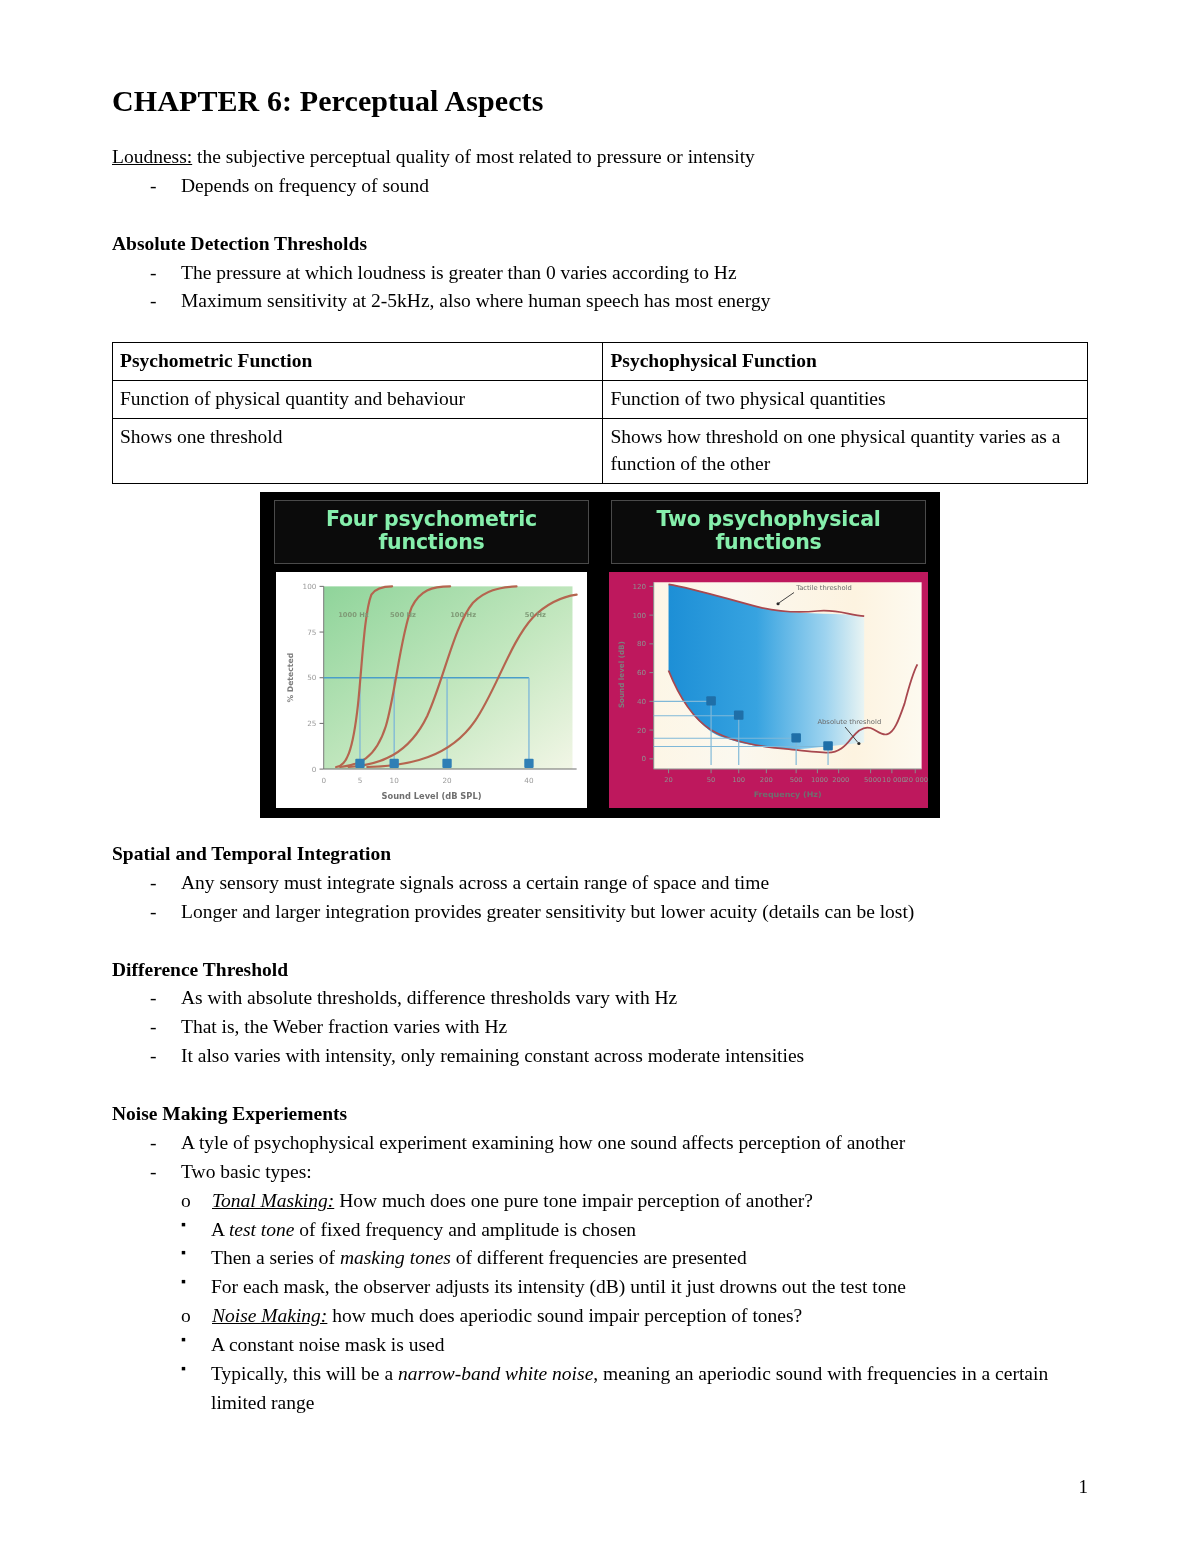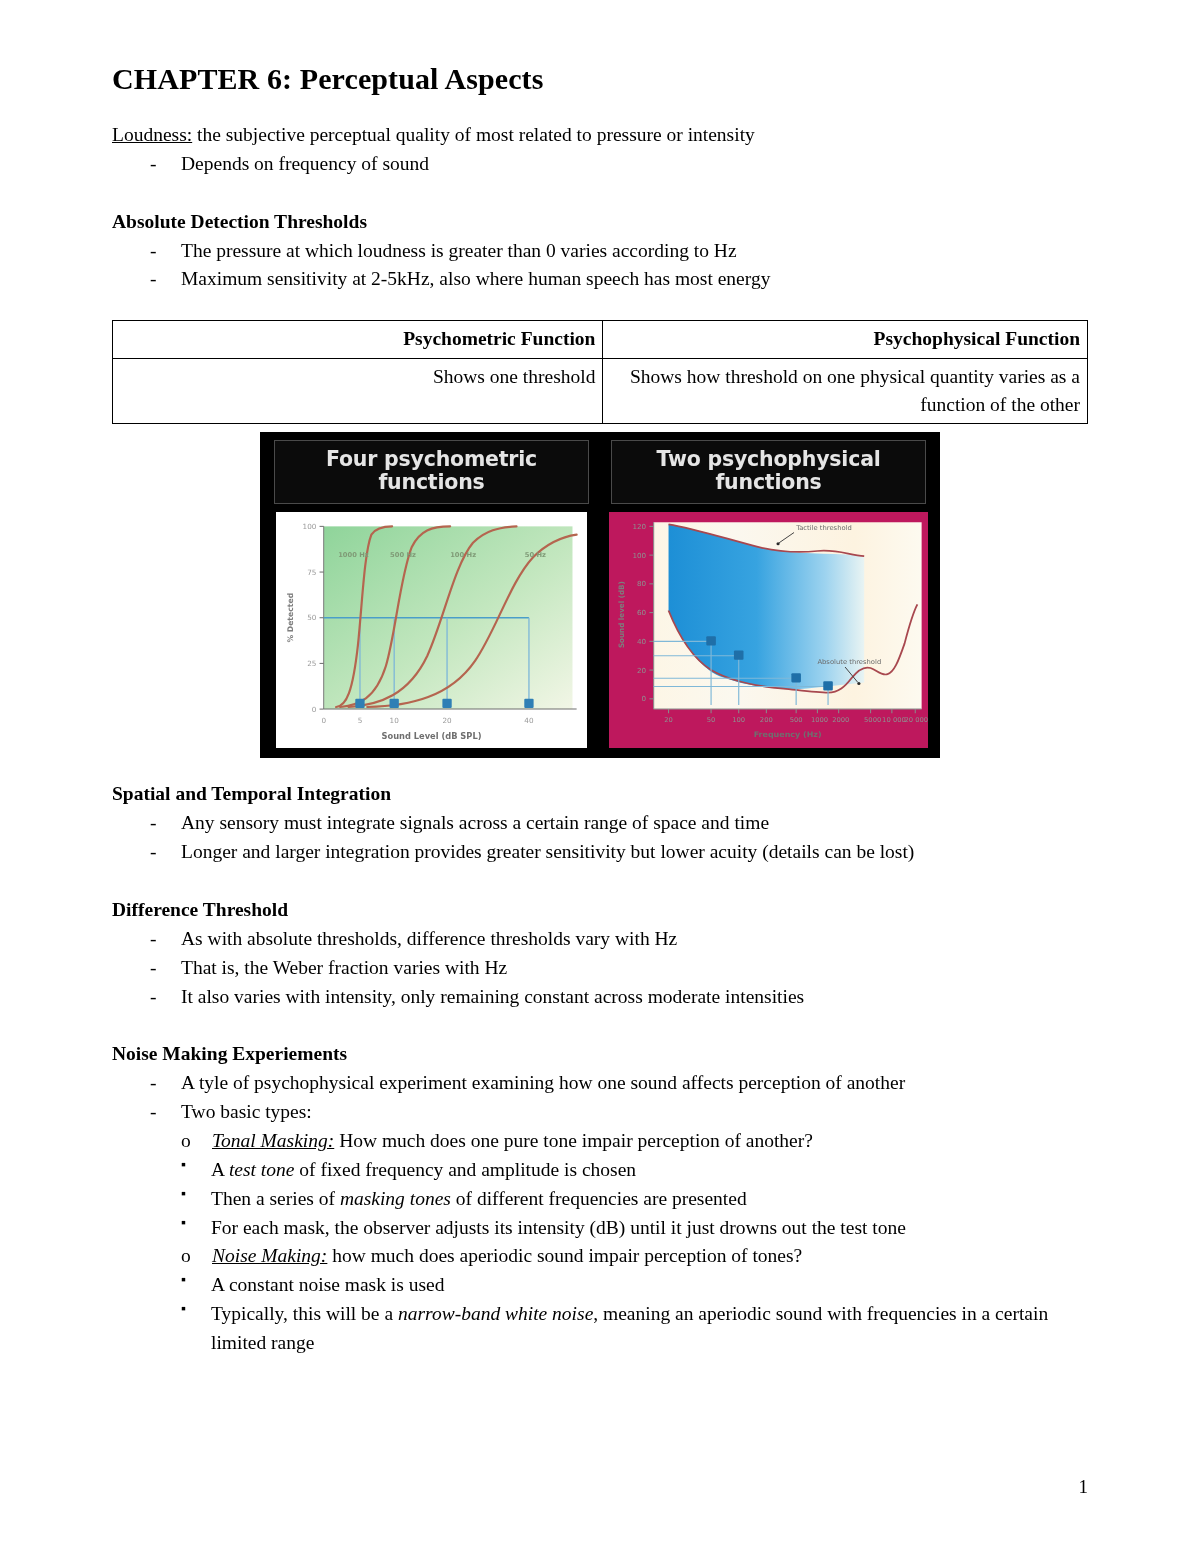--- a/index.html
+++ b/index.html
@@ -14,21 +14,21 @@
     font-family: "Liberation Serif", "DejaVu Serif", serif;
     color: #000000;
     overflow: hidden;
   }
   .page {
     position: absolute;
     left: 0; top: 0;
     width: 1200px;
     height: 1553px;
     box-sizing: border-box;
-    padding: 62px 112px 0 112px;
+    padding: 84px 112px 0 112px;
   }
 
   h1.doc-title {
     font-size: 30px;
     font-weight: bold;
     margin: 0 0 26px 0;
     letter-spacing: 0.1px;
     line-height: 1.1;
   }
 
@@ -101,21 +101,20 @@
   }
 
   .spacer-line { height: 29px; }
 
   
   table.cmp {
     border-collapse: collapse;
     width: 100%;
     margin: 26px 16px 0 0;
     table-layout: fixed;
-    text-align: right;
   }
   table.cmp td {
     border: 1.6px solid #000;
     padding: 4px 7px 5px 7px;
     font-size: 19.5px;
     line-height: 1.42;
     vertical-align: top;
   }
   table.cmp td.hd {
     font-weight: bold;
@@ -140,21 +139,21 @@
   }
   .fig-col {
     flex: 1 1 0;
     display: flex;
     flex-direction: column;
     min-width: 0;
   }
   .fig-title {
     background: #0b0b0b;
     border: 1.5px solid #4a4a4a;
-    color: #e5e5e5;
+    color: #86efac;
     font-family: "DejaVu Sans", sans-serif;
     font-weight: bold;
     font-size: 20.5px;
     line-height: 1.12;
     text-align: center;
     padding: 7px 4px 9px 4px;
     margin: 2px 6px 8px 6px;
     letter-spacing: -0.2px;
   }
   .fig-plot {
@@ -201,20 +200,24 @@
 
   <table class="cmp">
     <colgroup>
         <col class="c1">
         <col class="c2">
       </colgroup>
     <tbody>
       <tr>
         <td class="hd">Psychometric Function</td>
         <td class="hd">Psychophysical Function</td>
+      </tr>
+      <tr>
+        <td>Function of physical quantity and behaviour</td>
+        <td>Function of two physical quantities</td>
       </tr>
       <tr>
         <td>Shows one threshold</td>
         <td>Shows how threshold on one physical quantity varies as a function of the other</td>
       </tr>
     </tbody>
   </table>
 
   <div class="figure-wrap">
     <div class="figure">

